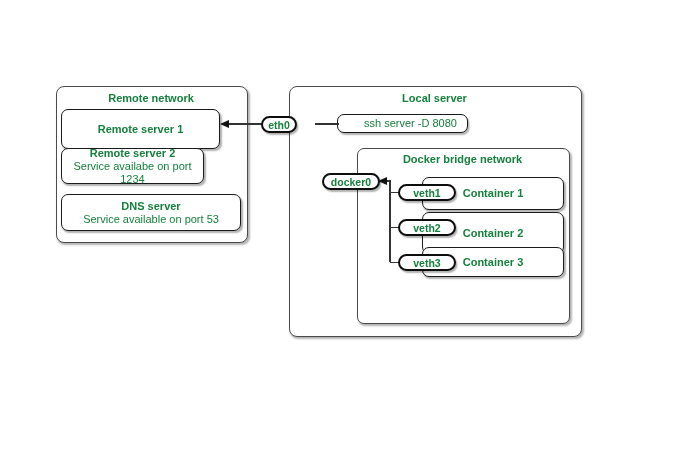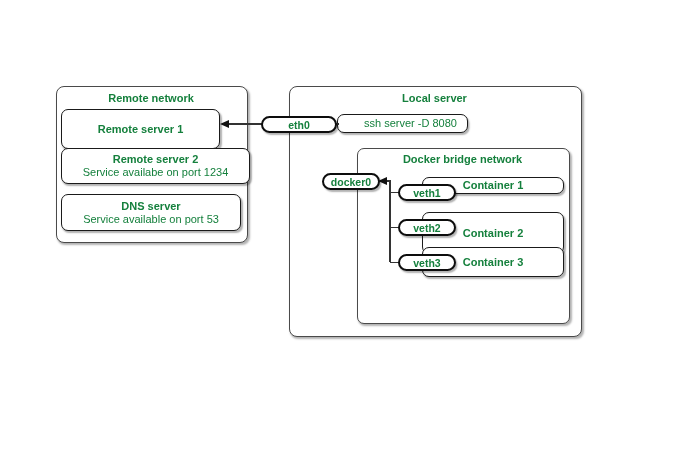--- a/index.html
+++ b/index.html
@@ -75,39 +75,39 @@
 
 <div id="canvas">
 
   <div class="group-box" style="left:56px;top:86px;width:190px;height:155px;"></div>
   <div class="group-title" style="left:56px;top:92px;width:190px;">Remote network</div>
 
   <div class="node-box" style="left:61px;top:109px;width:159px;height:40px;">
     <div class="node-title">Remote server 1</div>
   </div>
 
-  <div class="node-box" style="left:61px;top:148px;width:189px;height:36px;align-items:center;">
+  <div class="node-box" style="left:61px;top:148px;width:143px;height:36px;align-items:center;">
     <div class="node-title">Remote server 2</div>
     <div class="node-sub">Service availabe on port 1234</div>
   </div>
 
   <div class="node-box" style="left:61px;top:194px;width:180px;height:37px;">
     <div class="node-title">DNS server</div>
     <div class="node-sub">Service available on port 53</div>
   </div>
 
   <div class="group-box" style="left:289px;top:86px;width:291px;height:249px;"></div>
   <div class="group-title" style="left:289px;top:92px;width:291px;">Local server</div>
 
   <div class="hline" style="left:228px;top:123px;width:34px;"></div>
   <div class="arrow-left" style="left:220px;top:119.5px;"></div>
 
   <div class="hline" style="left:315px;top:123px;width:24px;"></div>
 
-  <div class="pill" style="left:261px;top:116px;width:76px;height:17px;">
+  <div class="pill" style="left:261px;top:116px;width:36px;height:17px;">
     <span>eth0</span>
   </div>
 
   <div class="node-box" style="left:337px;top:114px;width:131px;height:19px;padding-left:16px;">
     <div class="node-sub">ssh server -D 8080</div>
   </div>
 
   <div class="group-box" style="left:357px;top:148px;width:211px;height:174px;border-radius:7px;"></div>
   <div class="group-title" style="left:357px;top:153px;width:211px;">Docker bridge network</div>
 
@@ -115,21 +115,21 @@
   <div class="hline" style="left:386px;top:180px;width:5px;"></div>
   <div class="arrow-left" style="left:378px;top:176.5px;"></div>
   <div class="hline" style="left:390px;top:191.5px;width:12px;"></div>
   <div class="hline" style="left:390px;top:226.5px;width:12px;"></div>
   <div class="hline" style="left:390px;top:261.5px;width:12px;"></div>
 
   <div class="pill" style="left:322px;top:173px;width:58px;height:17px;">
     <span>docker0</span>
   </div>
 
-  <div class="node-box" style="left:422px;top:177px;width:142px;height:17px;">
+  <div class="node-box" style="left:422px;top:177px;width:142px;height:33px;">
     <div class="node-title">Container 1</div>
   </div>
   <div class="pill" style="left:398px;top:184px;width:58px;height:17px;">
     <span>veth1</span>
   </div>
 
   <div class="node-box" style="left:422px;top:212px;width:142px;height:42px;text-align:center;">
     <div class="node-title">Container 2</div>
   </div>
   <div class="pill" style="left:398px;top:219px;width:58px;height:17px;">

